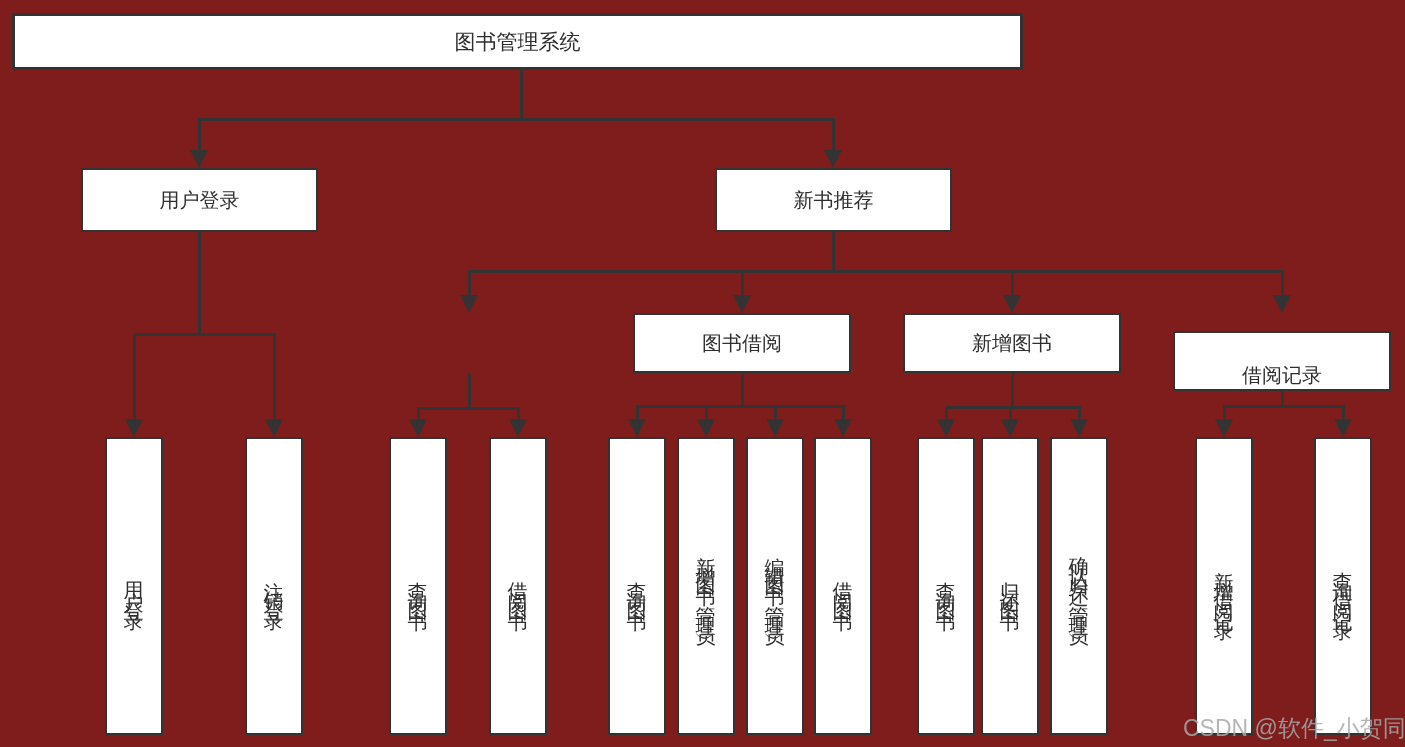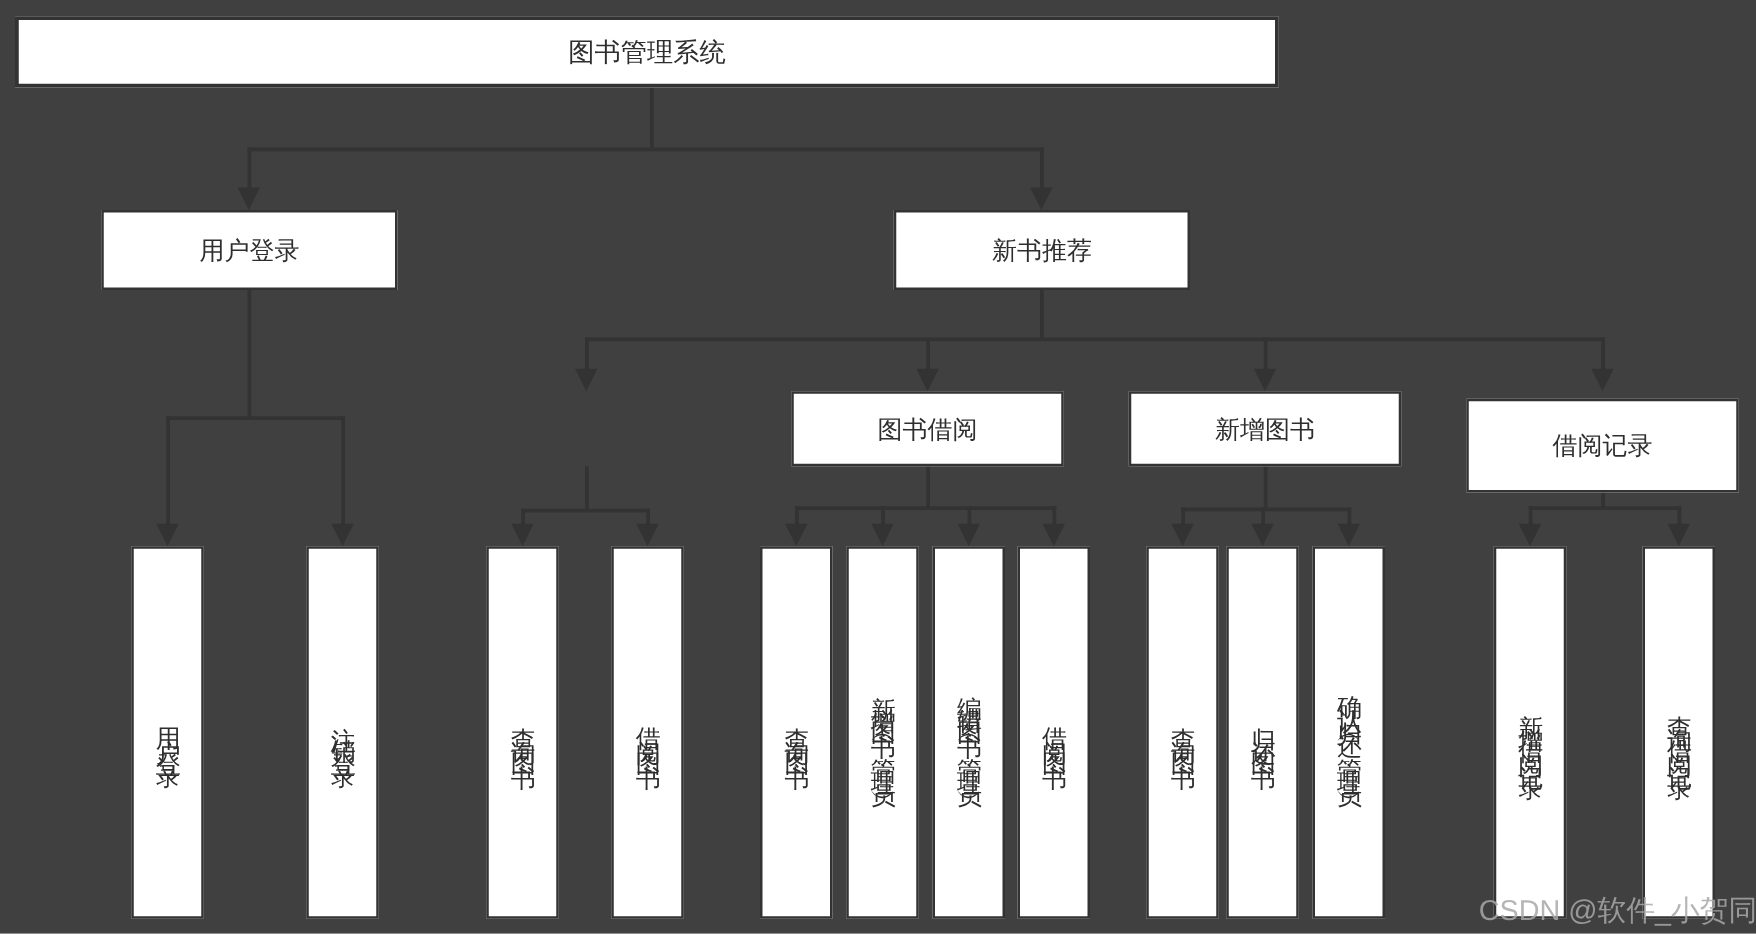--- a/index.html
+++ b/index.html
@@ -1,19 +1,19 @@
 <!DOCTYPE html>
 <html><head>
 <meta charset="utf-8">
 <style>
   html,body{margin:0;padding:0;background:#ffffff;}
   .canvas{
     position:relative;
     width:1405px;height:747px;
-    background:#404040;
+    background:#7f1d1d;
     font-family:"Liberation Sans", sans-serif;
     color:#2e2e2e;
     overflow:hidden;
   }
   .node{
     position:absolute;
     box-sizing:border-box;
     border:2px solid #333333;
     background:#ffffff;
     display:flex;
@@ -128,21 +128,21 @@
 
 
   <div class="node" style="left:633px;top:313px;width:218px;height:60px;">
     <span>图书借阅</span>
   </div>
 
   <div class="node" style="left:903px;top:313px;width:218px;height:60px;">
     <span>新增图书</span>
   </div>
 
-  <div class="node" style="left:1173px;top:319px;width:218px;height:75px;">
+  <div class="node" style="left:1173px;top:331px;width:218px;height:60px;align-items:flex-end;">
     <span>借阅记录</span>
   </div>
 
   <div class="node vnode" style="left:105px;top:437px;width:58px;height:298px;">
     <span>用户登录</span>
   </div>
   <div class="node vnode" style="left:245px;top:437px;width:58px;height:298px;">
     <span>注销登录</span>
   </div>
 

